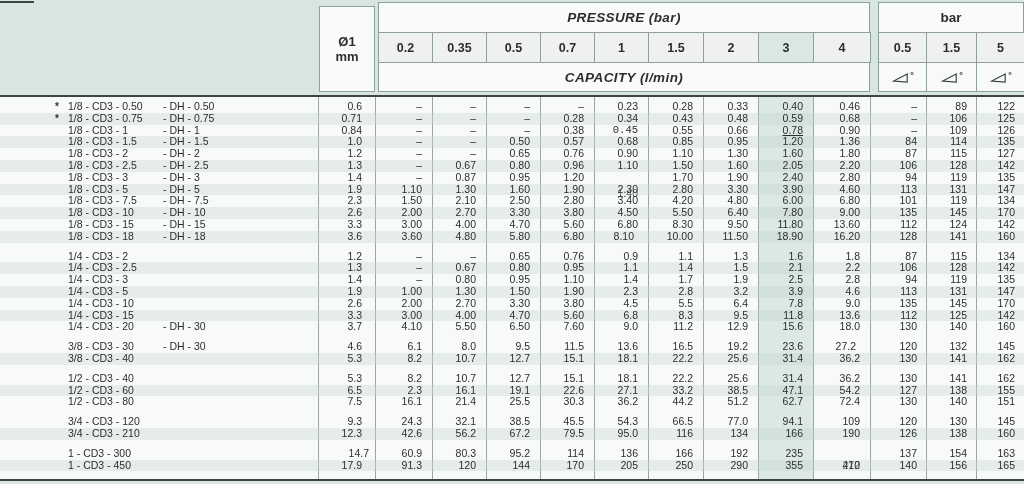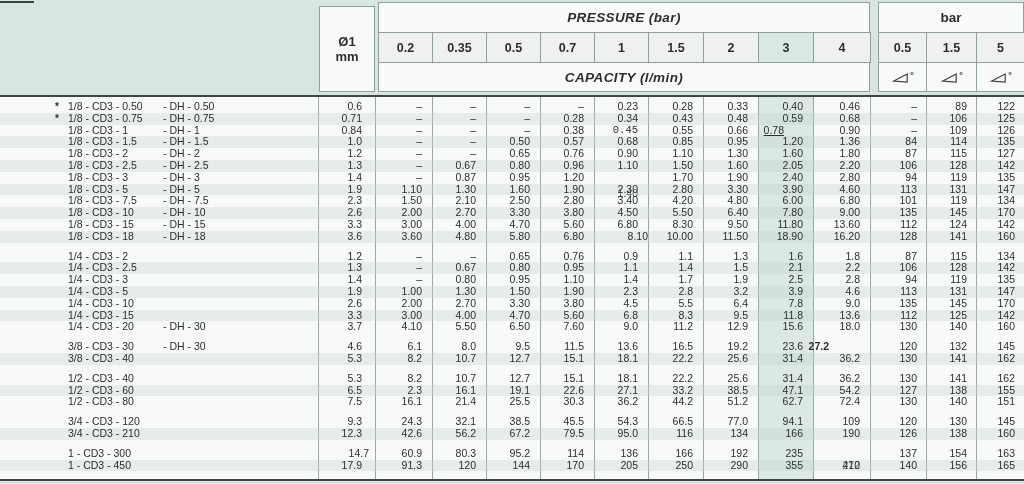--- a/index.html
+++ b/index.html
@@ -163,21 +163,21 @@
             <span class="nname" style="">1/8 - CD3 - 1</span>
             <span class="ndh" style="">- DH - 1</span>
             <span class="num" style="left: 319px; width: 43px;">0.84</span>
             <span class="num" style="left: 378px; width: 44px;">–</span>
             <span class="num" style="left: 432px; width: 44px;">–</span>
             <span class="num" style="left: 486px; width: 44px;">–</span>
             <span class="num" style="left: 540px; width: 44px;">0.38</span>
             <span class="num" style="left: 594px; width: 44px; font-family: Liberation Mono, monospace;">0.45</span>
             <span class="num" style="left: 648px; width: 45px;">0.55</span>
             <span class="num" style="left: 703px; width: 45px;">0.66</span>
-            <span class="num" style="left: 739px; width: 45px; text-decoration: underline;">0.78</span>
+            <span class="num" style="left: 758px; width: 45px; text-decoration: underline;">0.78</span>
             <span class="num" style="left: 813px; width: 47px;">0.90</span>
             <span class="num" style="left: 878px; width: 39px;">–</span>
             <span class="num" style="left: 926px; width: 41px;">109</span>
             <span class="num" style="left: 976px; width: 39px;">126</span>
           </div>
           <div class="trow striped">
             <span class="nname" style="">1/8 - CD3 - 1.5</span>
             <span class="ndh" style="">- DH - 1.5</span>
             <span class="num" style="left: 319px; width: 43px;">1.0</span>
             <span class="num" style="left: 378px; width: 44px;">–</span>
@@ -313,21 +313,21 @@
             <span class="num" style="left: 976px; width: 39px;">142</span>
           </div>
           <div class="trow striped">
             <span class="nname" style="">1/8 - CD3 - 18</span>
             <span class="ndh" style="">- DH - 18</span>
             <span class="num" style="left: 319px; width: 43px;">3.6</span>
             <span class="num" style="left: 378px; width: 44px;">3.60</span>
             <span class="num" style="left: 432px; width: 44px;">4.80</span>
             <span class="num" style="left: 486px; width: 44px;">5.80</span>
             <span class="num" style="left: 540px; width: 44px;">6.80</span>
-            <span class="num" style="left: 594px; width: 54px;">8.10</span>
+            <span class="num" style="left: 594px; width: 40px;">8.10</span>
             <span class="num" style="left: 648px; width: 45px;">10.00</span>
             <span class="num" style="left: 703px; width: 45px;">11.50</span>
             <span class="num" style="left: 758px; width: 45px;">18.90</span>
             <span class="num" style="left: 813px; width: 47px;">16.20</span>
             <span class="num" style="left: 878px; width: 39px;">128</span>
             <span class="num" style="left: 926px; width: 41px;">141</span>
             <span class="num" style="left: 976px; width: 39px;">160</span>
           </div>
         </div>
         <div class="group">
@@ -451,21 +451,21 @@
             <span class="ndh" style="">- DH - 30</span>
             <span class="num" style="left: 319px; width: 43px;">4.6</span>
             <span class="num" style="left: 378px; width: 44px;">6.1</span>
             <span class="num" style="left: 432px; width: 44px;">8.0</span>
             <span class="num" style="left: 486px; width: 44px;">9.5</span>
             <span class="num" style="left: 540px; width: 44px;">11.5</span>
             <span class="num" style="left: 594px; width: 44px;">13.6</span>
             <span class="num" style="left: 648px; width: 45px;">16.5</span>
             <span class="num" style="left: 703px; width: 45px;">19.2</span>
             <span class="num" style="left: 758px; width: 45px;">23.6</span>
-            <span class="num" style="left: 782px; width: 47px; font-weight: bold;">27.2</span>
+            <span class="num" style="left: 809px; width: 47px;">27.2</span>
             <span class="num" style="left: 878px; width: 39px;">120</span>
             <span class="num" style="left: 926px; width: 41px;">132</span>
             <span class="num" style="left: 976px; width: 39px;">145</span>
           </div>
           <div class="trow striped">
             <span class="nname" style="">3/8 - CD3 - 40</span>
             <span class="num" style="left: 319px; width: 43px;">5.3</span>
             <span class="num" style="left: 378px; width: 44px;">8.2</span>
             <span class="num" style="left: 432px; width: 44px;">10.7</span>
             <span class="num" style="left: 486px; width: 44px;">12.7</span>

